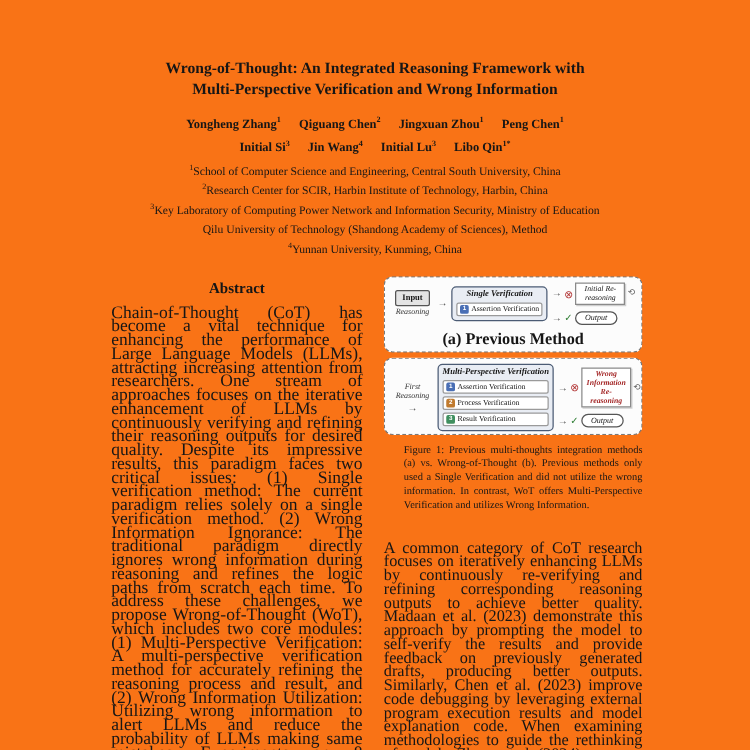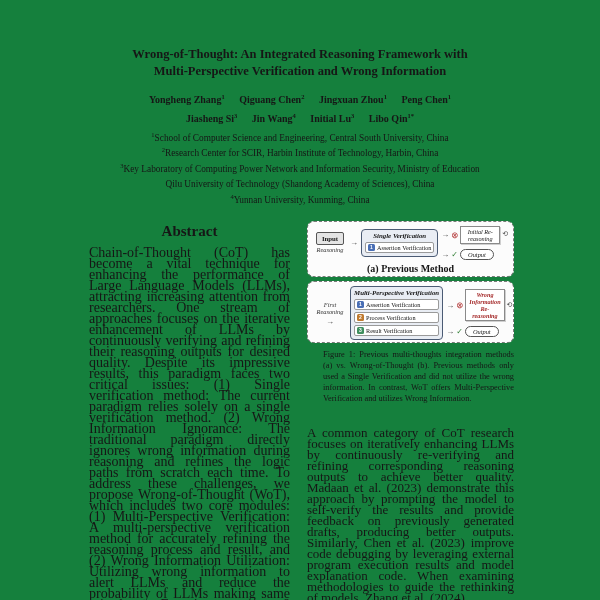--- a/index.html
+++ b/index.html
@@ -1,34 +1,34 @@
 <!DOCTYPE html>
 <html><head>
 <meta charset="utf-8">
 <style>
   html,body{margin:0;padding:0;background:#ffffff;}
   .page{
-    width:600px;height:600px;background:#15803d;color:#161616;
+    width:600px;height:600px;background:#f97316;color:#161616;
     font-family:"Liberation Serif", serif;overflow:hidden;position:relative;
   }
   
   .title{
     text-align:center;font-weight:bold;font-size:12.5px;line-height:17px;
     margin:46px 70px 9px;
   }
   .authors-line{text-align:center;font-weight:bold;font-size:10px;line-height:15px;}
   .author{margin:0 6px;white-space:nowrap;}
   .author sup{font-size:6.5px;font-weight:bold;}
   .affils{margin-top:3px;}
   .affil-line{text-align:center;font-size:9.3px;line-height:12.5px;}
   .affil-line sup{font-size:6.5px;}
   
   .columns{display:flex;gap:14px;margin:14px 86px 0;height:400px;overflow:hidden;}
   .col{width:207px;flex:0 0 207px;}
-  .abstract-heading{text-align:center;font-weight:bold;font-size:15px;margin:2px 0 7px;}
+  .abstract-heading{text-align:center;font-weight:bold;font-size:12px;margin:2px 0 7px;}
   .abstract-text{font-size:14px;line-height:11px;text-align:justify;margin:0 3px;}
   .section-heading{font-size:15px;font-weight:bold;margin:11px 0 0 0;}
   .body-text{font-size:13px;line-height:11px;text-align:justify;margin:23px 0 0 0;}
   
   .figure{margin:0;}
   .panel{
     border:1px dashed #7a7a7a;border-radius:7px;background:#fcfcfc;
     padding:4px 5px 2px;margin-bottom:4px;
   }
   .panel-row{display:flex;align-items:center;gap:3px;}
@@ -59,51 +59,51 @@
   .icon-loop{color:#555;font-size:7px;line-height:7px;flex:0 0 auto;}
   .rr-box{
     border:1px solid #8a8a8a;font-size:6.2px;font-style:italic;padding:1px 3px;
     background:#ffffff;box-shadow:1px 1px 0 #cfcfcf;text-align:center;line-height:7.2px;
   }
   .rr-red{color:#a52a2a;font-weight:bold;}
   .oval{
     border:1px solid #555;border-radius:9px;font-size:6.4px;font-style:italic;
     padding:1px 7px;background:#ffffff;
   }
-  .panel-label{text-align:center;font-weight:bold;font-size:10px;margin-top:3px;}
+  .panel-label{text-align:center;font-weight:bold;font-size:13px;margin-top:3px;}
   .caption{font-size:8.35px;line-height:11px;text-align:justify;margin:6px 0 0 16px;}
 </style>
 </head>
 <body>
 
 <div class="page">
 
   <div class="title">
     <div>Wrong-of-Thought: An Integrated Reasoning Framework with</div>
     <div>Multi-Perspective Verification and Wrong Information</div>
   </div>
 
   <div class="authors-line">
     <span class="author"><span>Yongheng Zhang</span><sup>1</sup></span>
     <span class="author"><span>Qiguang Chen</span><sup>2</sup></span>
     <span class="author"><span>Jingxuan Zhou</span><sup>1</sup></span>
     <span class="author"><span>Peng Chen</span><sup>1</sup></span>
   </div>
   <div class="authors-line">
-    <span class="author"><span>Jiasheng Si</span><sup>3</sup></span>
+    <span class="author"><span>Initial Si</span><sup>3</sup></span>
     <span class="author"><span>Jin Wang</span><sup>4</sup></span>
     <span class="author"><span>Initial Lu</span><sup>3</sup></span>
     <span class="author"><span>Libo Qin</span><sup>1*</sup></span>
   </div>
 
   <div class="affils">
     <div class="affil-line"><sup>1</sup><span>School of Computer Science and Engineering, Central South University, China</span></div>
     <div class="affil-line"><sup>2</sup><span>Research Center for SCIR, Harbin Institute of Technology, Harbin, China</span></div>
     <div class="affil-line"><sup>3</sup><span>Key Laboratory of Computing Power Network and Information Security, Ministry of Education</span></div>
-    <div class="affil-line"><sup></sup><span>Qilu University of Technology (Shandong Academy of Sciences), China</span></div>
+    <div class="affil-line"><sup></sup><span>Qilu University of Technology (Shandong Academy of Sciences), Method</span></div>
     <div class="affil-line"><sup>4</sup><span>Yunnan University, Kunming, China</span></div>
   </div>
 
   <div class="columns">
 
     <div class="col">
       <div class="abstract-heading">Abstract</div>
       <p class="abstract-text">Chain-of-Thought (CoT) has become a vital technique for enhancing the performance of Large Language Models (LLMs), attracting increasing attention from researchers. One stream of approaches focuses on the iterative enhancement of LLMs by continuously verifying and refining their reasoning outputs for desired quality. Despite its impressive results, this paradigm faces two critical issues: (1) Single verification method: The current paradigm relies solely on a single verification method. (2) Wrong Information Ignorance: The traditional paradigm directly ignores wrong information during reasoning and refines the logic paths from scratch each time. To address these challenges, we propose Wrong-of-Thought (WoT), which includes two core modules: (1) Multi-Perspective Verification: A multi-perspective verification method for accurately refining the reasoning process and result, and (2) Wrong Information Utilization: Utilizing wrong information to alert LLMs and reduce the probability of LLMs making same mistakes. Experiments on 8 popular datasets and 5 LLMs demonstrate that WoT surpasses all previous baselines. In addition, WoT exhibits powerful capabilities in difficult computation tasks.</p>
       <div class="section-heading">1   Introduction</div>
     </div>

